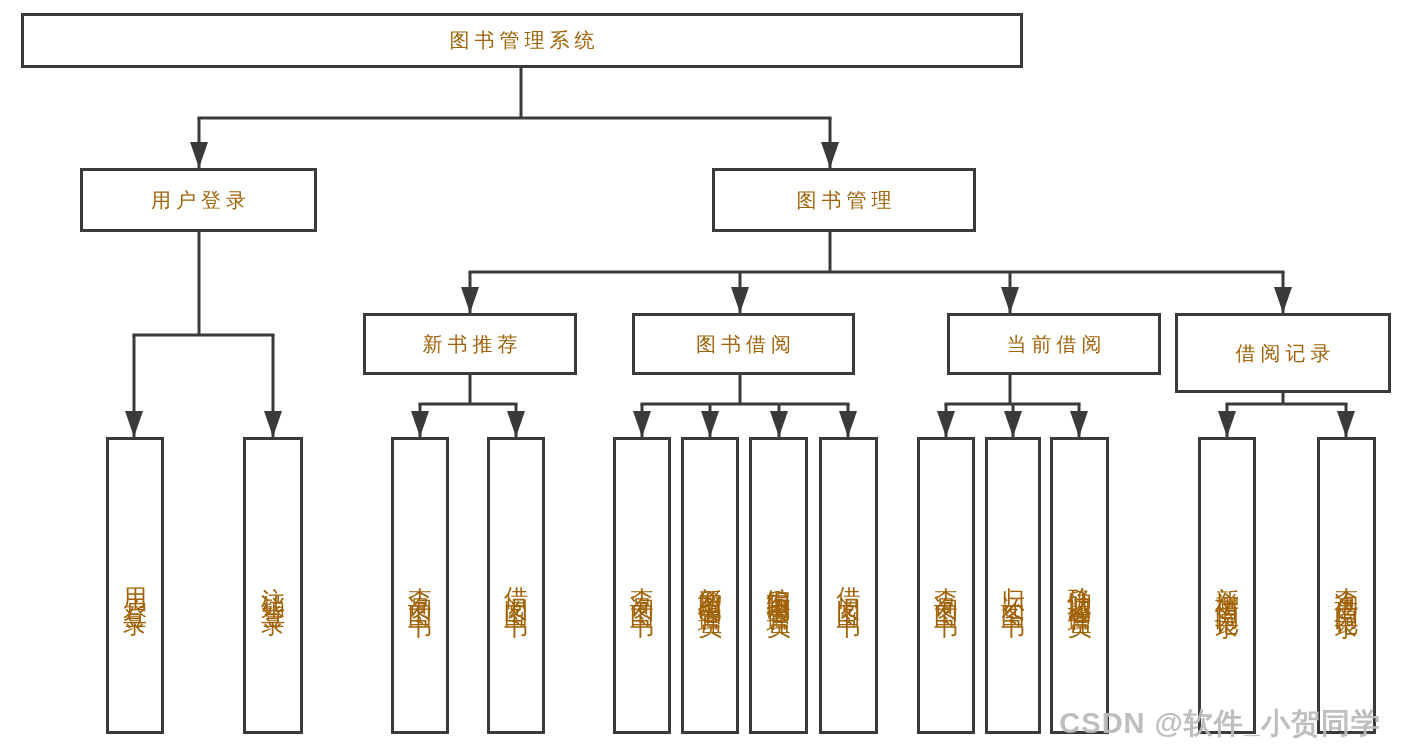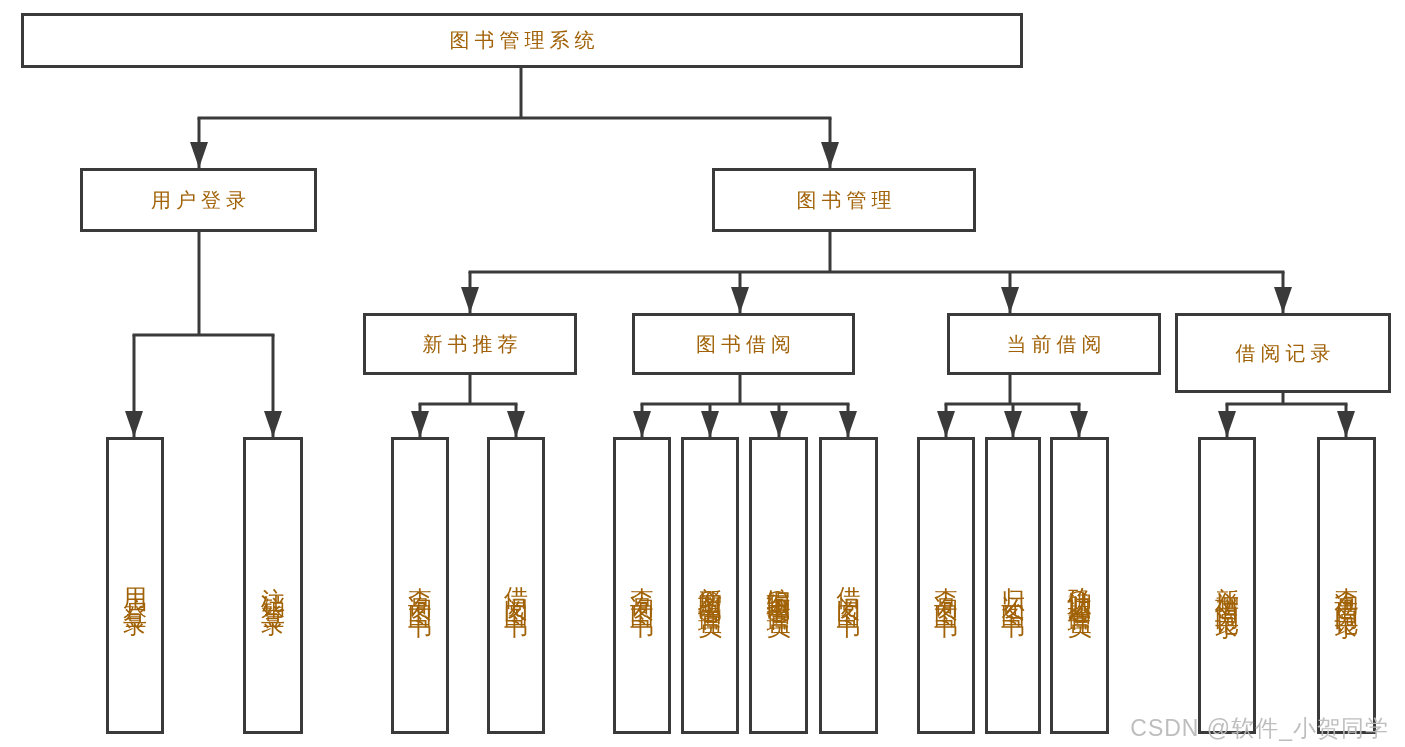--- a/index.html
+++ b/index.html
@@ -57,26 +57,27 @@
   .lf6{left:681px;width:58px;}
   .lf7{left:749px;width:59px;}
   .lf8{left:819px;width:59px;}
   .lf9{left:917px;width:58px;}
   .lf10{left:985px;width:56px;}
   .lf11{left:1050px;width:59px;}
   .lf12{left:1198px;width:58px;}
   .lf13{left:1317px;width:59px;}
   .watermark{
     position:absolute;
-    right:16px;bottom:3px;
-    font-size:23px;
+    right:24px;bottom:3px;
+    font-size:29px;
     letter-spacing:1px;
     color:rgba(187,187,187,0.95);
     z-index:5;
     white-space:nowrap;
+    font-weight:bold;
   }
   line{stroke:#3a3a3a;stroke-width:3;}
 </style>
 </head>
 <body>
 
 <div id="stage">
 
   <svg id="wires" width="1405" height="747" viewBox="0 0 1405 747">
     <defs>

